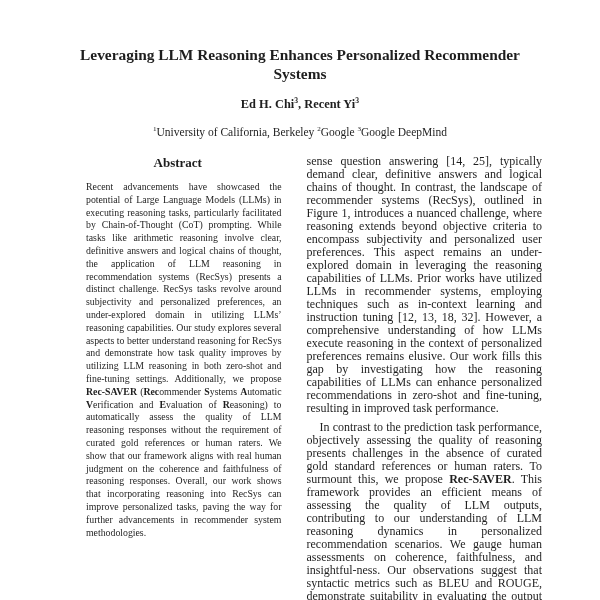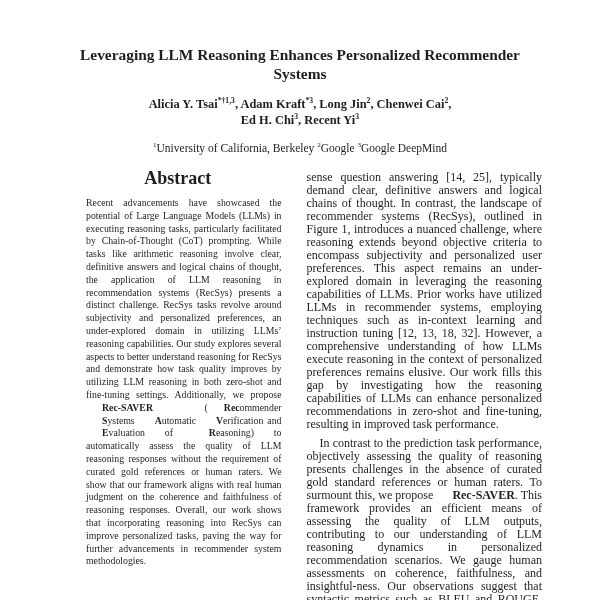--- a/index.html
+++ b/index.html
@@ -49,51 +49,50 @@
     margin: 15px 58px 0 60px;
     gap: 11px;
   }
   .col {
     flex: 1 1 0;
     min-width: 0;
   }
   .abs-heading {
     text-align: center;
     font-weight: bold;
-    font-size: 18px;
+    font-size: 13px;
     line-height: 15px;
   }
   .abs-body {
     margin: 11px 14px 0 26px;
     font-size: 9.8px;
     line-height: 12.8px;
     text-align: justify;
   }
   .col.right p {
     margin: 0;
     font-size: 12px;
     line-height: 13px;
     text-align: justify;
   }
   .col.right p.indent {
     margin-top: 6px;
     text-indent: 13px;
   }
-  .seg-b { font-weight: bold; margin-left: 16px; }
+  .seg-b { font-weight: bold; }
   .seg-i { }
 </style>
 </head>
 <body>
 
 <div class="page">
 
   <h1 class="title">Leveraging LLM Reasoning Enhances Personalized Recommender Systems</h1>
 
   <div class="authors">
-    <div class="author-line"><span>Alicia Y. Tsai</span><sup>*†1,3</sup><span>, Adam Kraft</span><sup>*3</sup><span>, Long Jin</span><sup>2</sup><span>, Chenwei Cai</span><sup>2</sup><span>,</span></div>
     <div class="author-line"><span>Ed H. Chi</span><sup>3</sup><span>, Recent Yi</span><sup>3</sup></div>
   </div>
 
   <div class="affil"><sup>1</sup><span>University of California, Berkeley </span><sup>2</sup><span>Google </span><sup>3</sup><span>Google DeepMind</span></div>
 
   <div class="columns">
 
     <div class="col left">
       <div class="abs-heading">Abstract</div>
       <div class="abs-body"><span>Recent advancements have showcased the potential of Large Language Models (LLMs) in executing reasoning tasks, particularly facilitated by Chain-of-Thought (CoT) prompting. While tasks like arithmetic reasoning involve clear, definitive answers and logical chains of thought, the application of LLM reasoning in recommendation systems (RecSys) presents a distinct challenge. RecSys tasks revolve around subjectivity and personalized preferences, an under-explored domain in utilizing LLMs’ reasoning capabilities. Our study explores several aspects to better understand reasoning for RecSys and demonstrate how task quality improves by utilizing LLM reasoning in both zero-shot and fine-tuning settings. Additionally, we propose </span><span class="seg-b">Rec-SAVER</span><span> (</span><span class="seg-b">Rec</span><span>ommender </span><span class="seg-b">S</span><span>ystems </span><span class="seg-b">A</span><span>utomatic </span><span class="seg-b">V</span><span>erification and </span><span class="seg-b">E</span><span>valuation of </span><span class="seg-b">R</span><span>easoning) to automatically assess the quality of LLM reasoning responses without the requirement of curated gold references or human raters. We show that our framework aligns with real human judgment on the coherence and faithfulness of reasoning responses. Overall, our work shows that incorporating reasoning into RecSys can improve personalized tasks, paving the way for further advancements in recommender system methodologies.</span></div>

